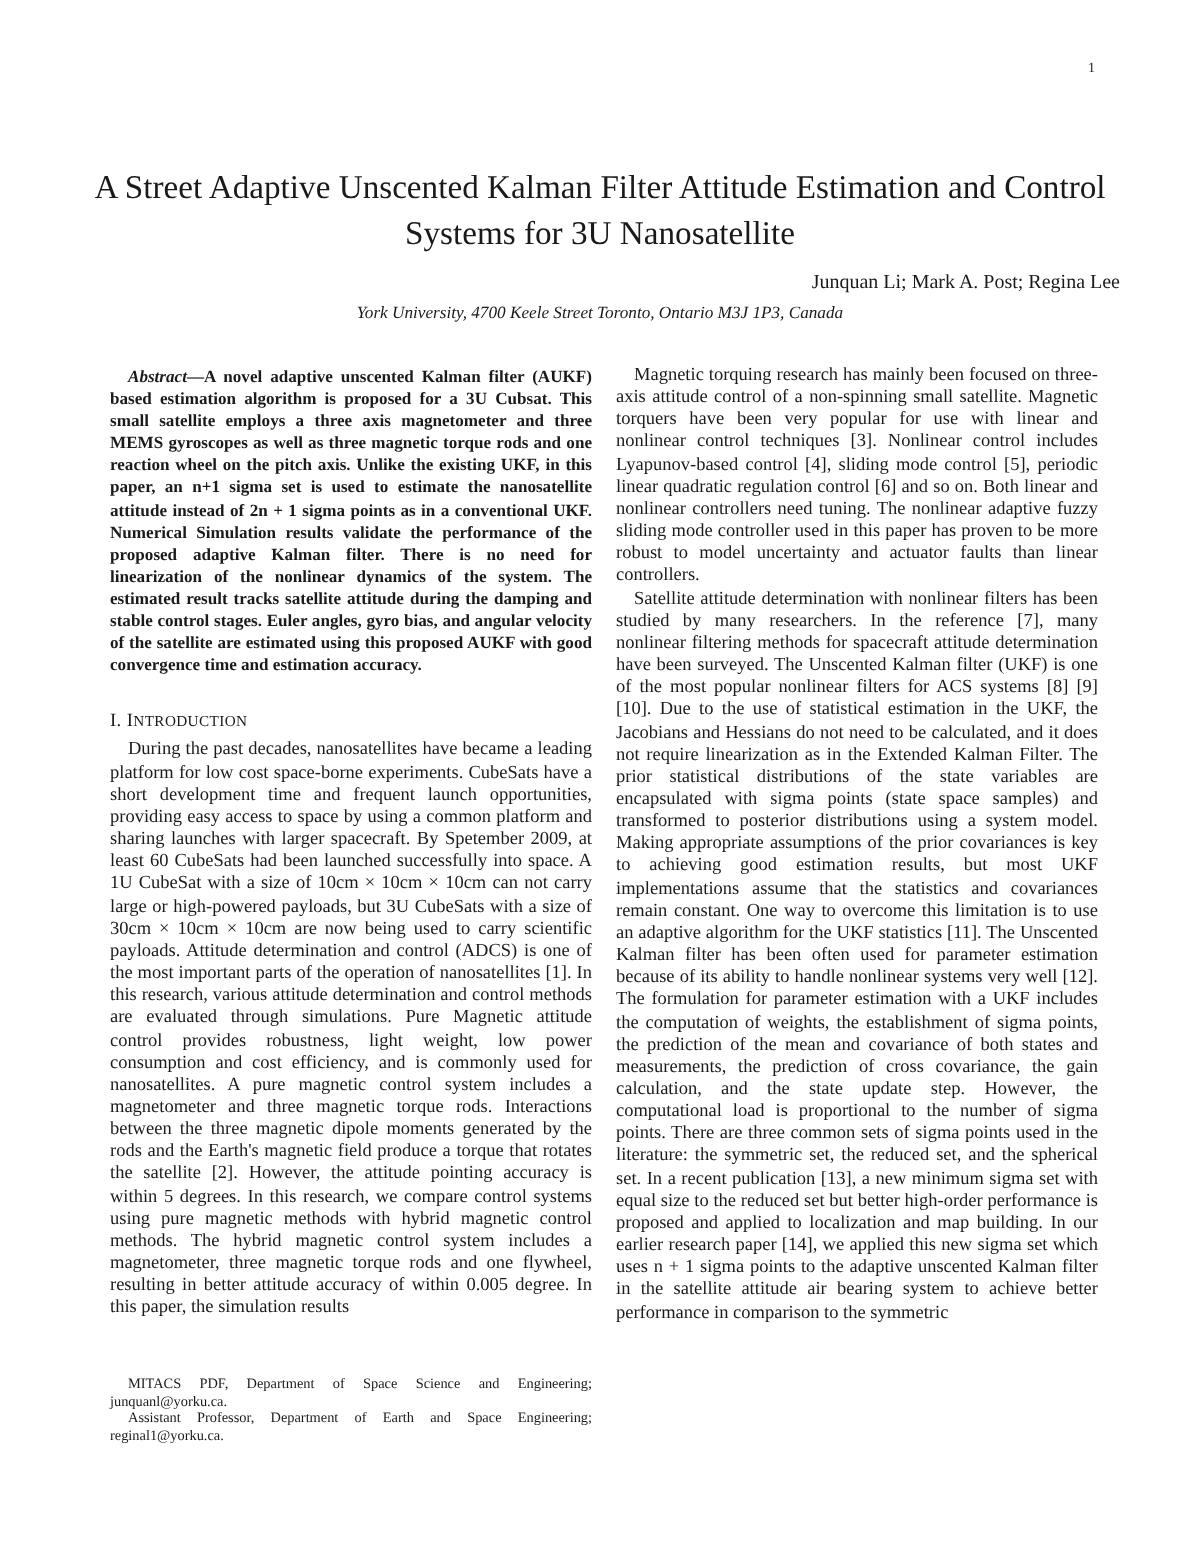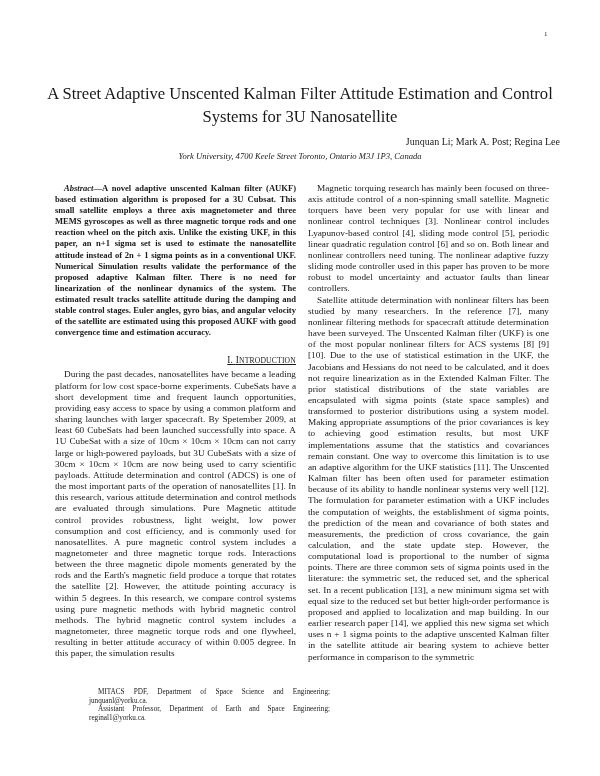--- a/index.html
+++ b/index.html
@@ -13,24 +13,24 @@
   .affil { position: absolute; left: 40px; width: 520px; top: 150px; text-align: center;
            font-size: 8.6px; font-style: italic; line-height: 12px; }
   .col { position: absolute; top: 183px; width: 241px; font-size: 9.25px; line-height: 11.15px;
          text-align: justify; hyphens: auto; }
   .col.left { left: 55px; }
   .col.right { left: 308px; }
   .col p { margin: 0; text-indent: 9px; }
   .col p.noindent { text-indent: 0; }
   .abstract { font-weight: bold; font-size: 8.55px; line-height: 11.1px; text-indent: 9px; margin: 0; }
   .abstract .abs-label { font-style: italic; }
-  .section-heading { text-align: right; font-size: 9.3px; margin: 17px 0 3px 0; letter-spacing: 0.2px; text-decoration: underline; }
+  .section-heading { text-align: left; font-size: 9.3px; margin: 17px 0 3px 0; letter-spacing: 0.2px; }
   .section-heading .sc { font-size: 7.6px; }
   .footnotes { position: absolute; left: 55px; top: 688px; width: 241px; font-size: 7.2px;
-               line-height: 8.6px; text-align: justify; margin-left: 34px; }
+               line-height: 8.6px; text-align: justify; }
   .footnotes p { margin: 0; text-indent: 9px; }
 </style>
 </head>
 <body>
 
 <div class="page-number">1</div>
 
 <div class="title">A Street Adaptive Unscented Kalman Filter Attitude Estimation and Control Systems for 3U Nanosatellite</div>
 <div class="authors">Junquan Li;  Mark A. Post;  Regina Lee</div>
 <div class="affil">York University, 4700 Keele Street Toronto, Ontario M3J 1P3, Canada</div>

